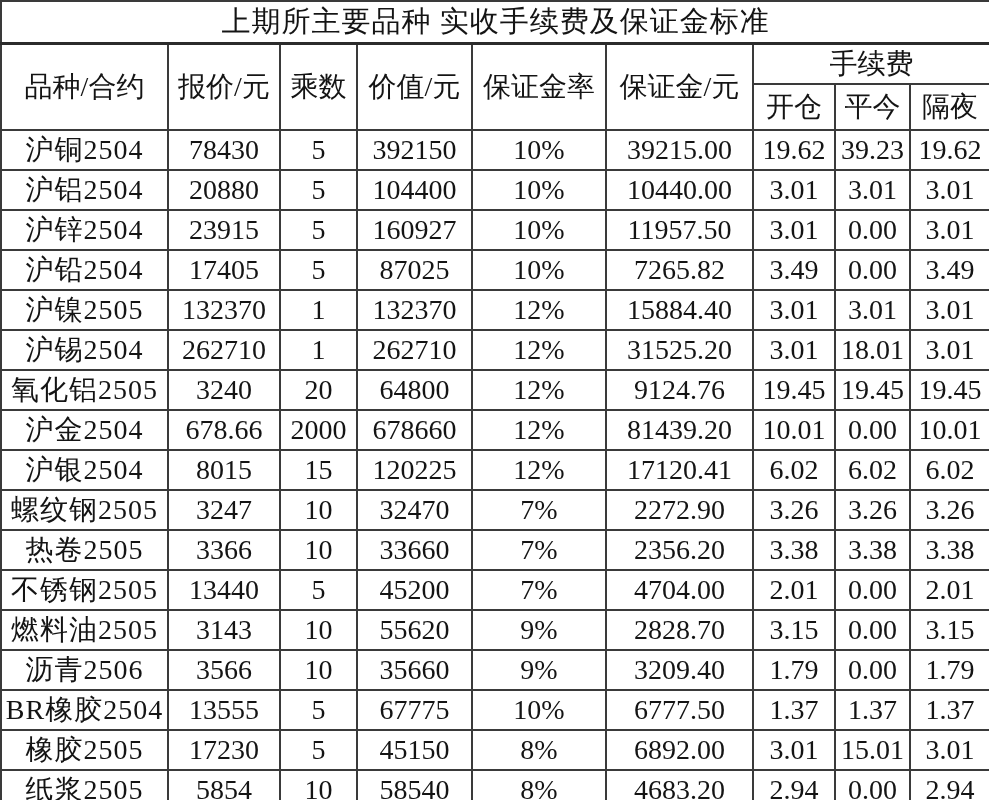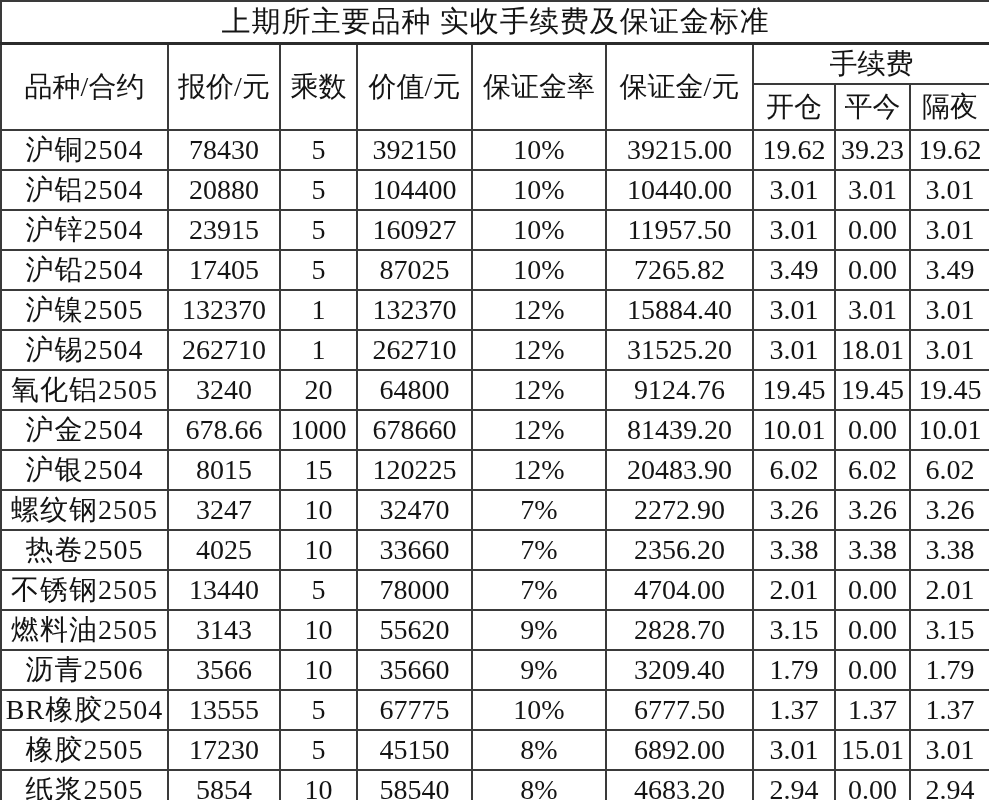--- a/index.html
+++ b/index.html
@@ -150,66 +150,66 @@
         <td data-name="value-cell">64800</td>
         <td data-name="value-cell">12%</td>
         <td data-name="value-cell">9124.76</td>
         <td data-name="value-cell">19.45</td>
         <td data-name="value-cell">19.45</td>
         <td data-name="value-cell">19.45</td>
       </tr>
       <tr data-name="table-row">
         <td data-name="contract-cell">沪金2504</td>
         <td data-name="value-cell">678.66</td>
-        <td data-name="value-cell">1000</td>
+        <td data-name="value-cell">2000</td>
         <td data-name="value-cell">678660</td>
         <td data-name="value-cell">12%</td>
         <td data-name="value-cell">81439.20</td>
         <td data-name="value-cell">10.01</td>
         <td data-name="value-cell">0.00</td>
         <td data-name="value-cell">10.01</td>
       </tr>
       <tr data-name="table-row">
         <td data-name="contract-cell">沪银2504</td>
         <td data-name="value-cell">8015</td>
         <td data-name="value-cell">15</td>
         <td data-name="value-cell">120225</td>
         <td data-name="value-cell">12%</td>
-        <td data-name="value-cell">20483.90</td>
+        <td data-name="value-cell">17120.41</td>
         <td data-name="value-cell">6.02</td>
         <td data-name="value-cell">6.02</td>
         <td data-name="value-cell">6.02</td>
       </tr>
       <tr data-name="table-row">
         <td data-name="contract-cell">螺纹钢2505</td>
         <td data-name="value-cell">3247</td>
         <td data-name="value-cell">10</td>
         <td data-name="value-cell">32470</td>
         <td data-name="value-cell">7%</td>
         <td data-name="value-cell">2272.90</td>
         <td data-name="value-cell">3.26</td>
         <td data-name="value-cell">3.26</td>
         <td data-name="value-cell">3.26</td>
       </tr>
       <tr data-name="table-row">
         <td data-name="contract-cell">热卷2505</td>
-        <td data-name="value-cell">4025</td>
+        <td data-name="value-cell">3366</td>
         <td data-name="value-cell">10</td>
         <td data-name="value-cell">33660</td>
         <td data-name="value-cell">7%</td>
         <td data-name="value-cell">2356.20</td>
         <td data-name="value-cell">3.38</td>
         <td data-name="value-cell">3.38</td>
         <td data-name="value-cell">3.38</td>
       </tr>
       <tr data-name="table-row">
         <td data-name="contract-cell">不锈钢2505</td>
         <td data-name="value-cell">13440</td>
         <td data-name="value-cell">5</td>
-        <td data-name="value-cell">78000</td>
+        <td data-name="value-cell">45200</td>
         <td data-name="value-cell">7%</td>
         <td data-name="value-cell">4704.00</td>
         <td data-name="value-cell">2.01</td>
         <td data-name="value-cell">0.00</td>
         <td data-name="value-cell">2.01</td>
       </tr>
       <tr data-name="table-row">
         <td data-name="contract-cell">燃料油2505</td>
         <td data-name="value-cell">3143</td>
         <td data-name="value-cell">10</td>

